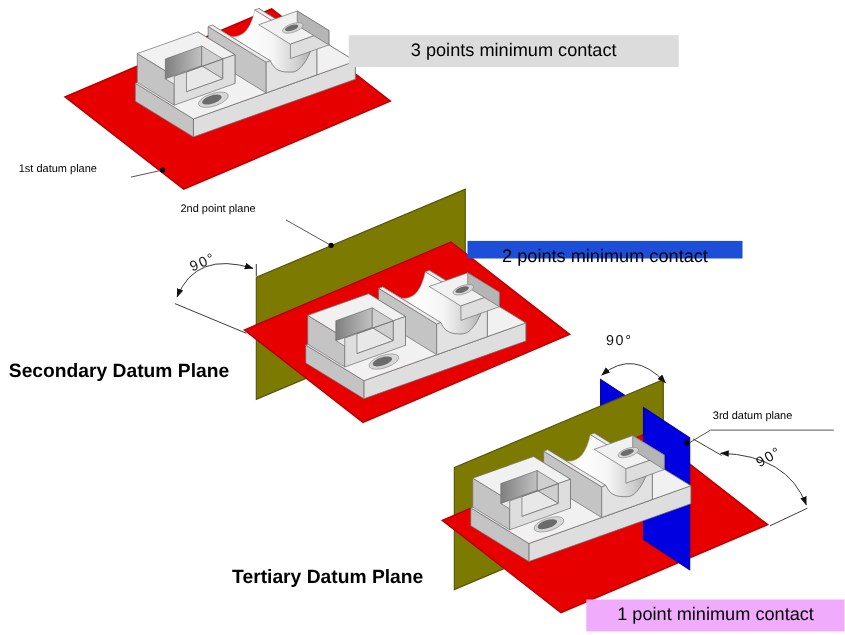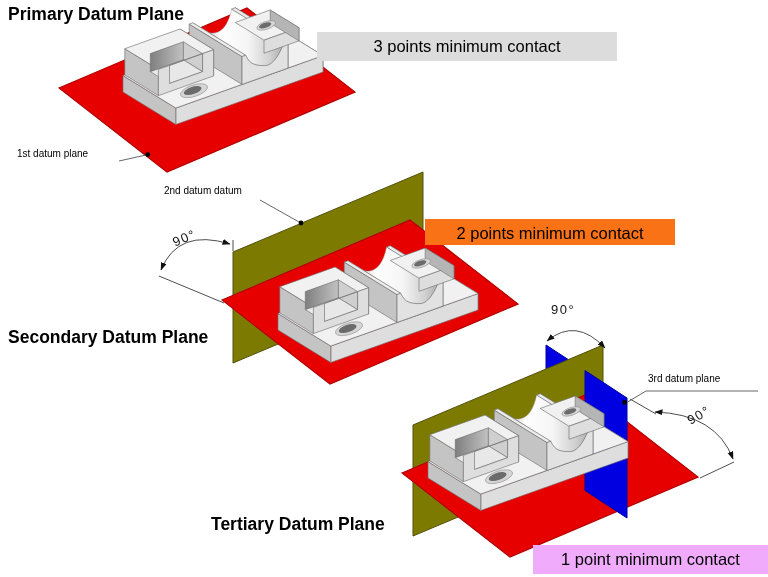--- a/index.html
+++ b/index.html
@@ -93,25 +93,24 @@
   <text class="angle-text" transform="translate(563,314)">90°</text>
 
   <path d="M630 399 L656 414 M700 478 L734 462" stroke="#3a3a3a" stroke-width="0.9" fill="none"></path>
   <path d="M655 412 Q716 414 733 459" stroke="#3a3a3a" stroke-width="0.9" fill="none" marker-start="url(#arrS)" marker-end="url(#arrE)"></path>
   <text class="angle-text" transform="translate(701,419) rotate(-30)">90°</text>
 
   <path d="M758 391 L646 391 L626 403" stroke="#555" stroke-width="0.9" fill="none"></path>
   <circle cx="624.5" cy="402.5" r="2.4" fill="#000"></circle>
 </svg>
 
-<div class="title" style="left:8px; top:4px;">Primary Datum Plane</div>
 <div class="title" style="left:8px; top:327px;">Secondary Datum Plane</div>
 <div class="title" style="left:211px; top:514px;">Tertiary Datum Plane</div>
 
 <div class="contact" style="left: 317px; top: 32px; width: 300px; height: 29px; line-height: 29px; background: rgb(220, 220, 220);">3 points minimum contact</div>
-<div class="contact" style="left: 425px; top: 219px; width: 250px; height: 26px; line-height: 29px; background: #f97316;">2 points minimum contact</div>
+<div class="contact" style="left: 425px; top: 219px; width: 250px; height: 16px; line-height: 29px; background: #1d4ed8;">2 points minimum contact</div>
 <div class="contact" style="left: 533px; top: 545px; width: 235px; height: 29px; line-height: 29px; background: #f0abfc;">1 point minimum contact</div>
 
 <div class="plane-label" style="left:17px;  top:148px;">1st datum plane</div>
-<div class="plane-label" style="left:164px; top:185px;">2nd datum datum</div>
+<div class="plane-label" style="left:164px; top:185px;">2nd point plane</div>
 <div class="plane-label" style="left:648px; top:373px;">3rd datum plane</div>
 
 </div>
 
 </body></html>

